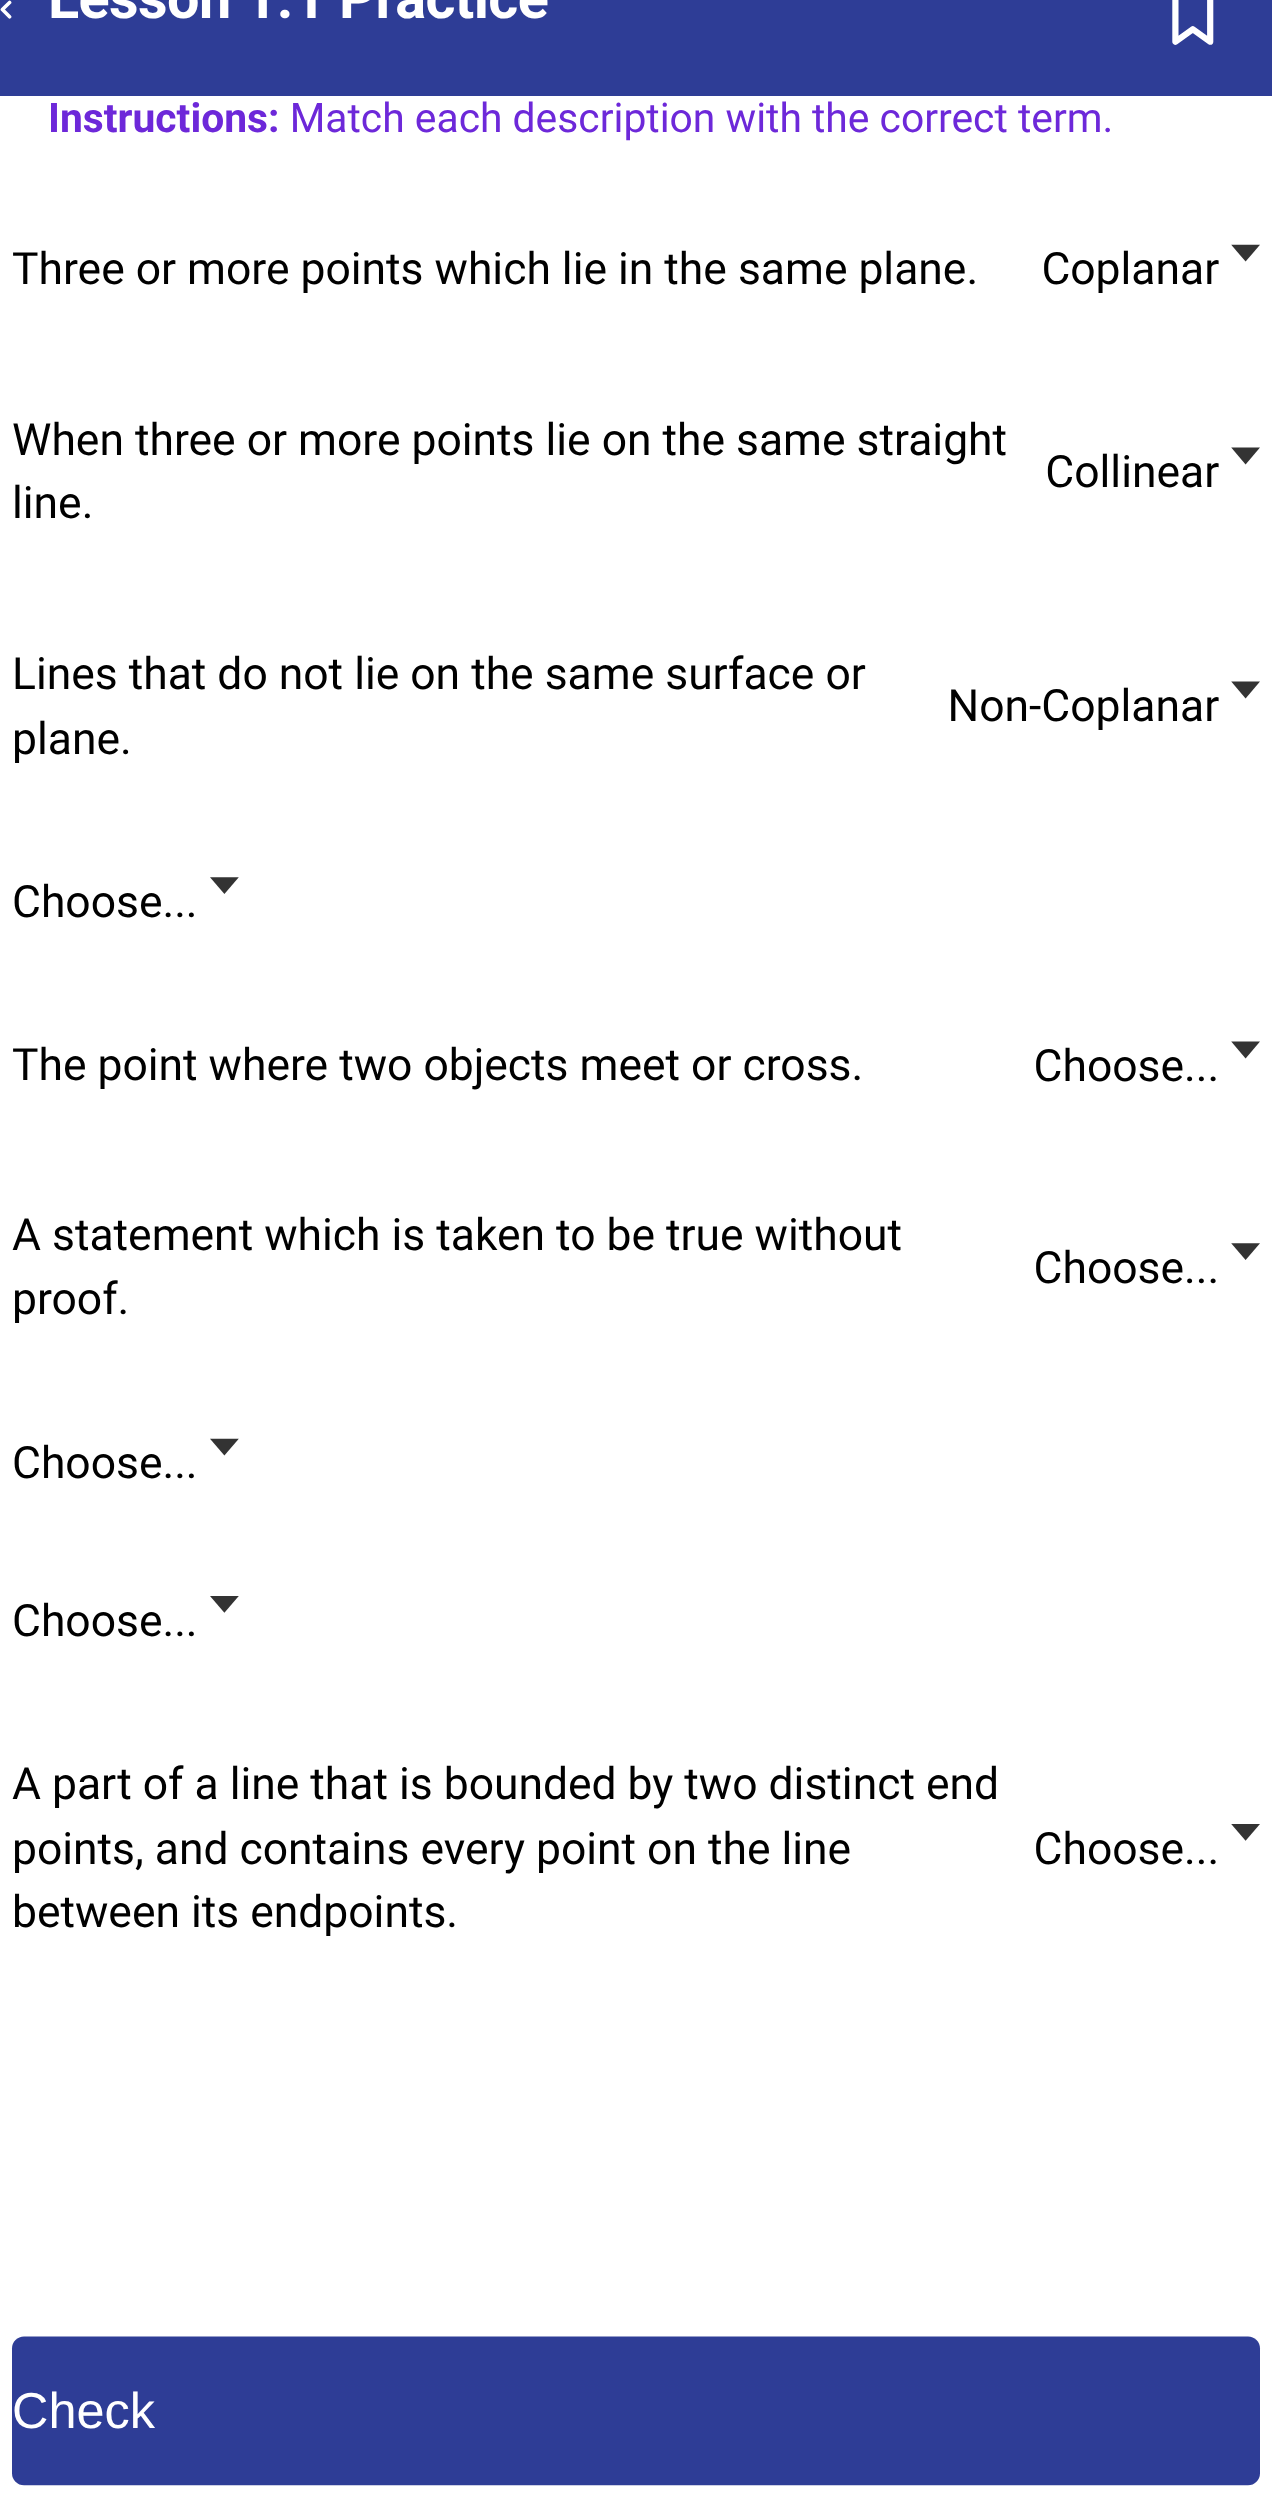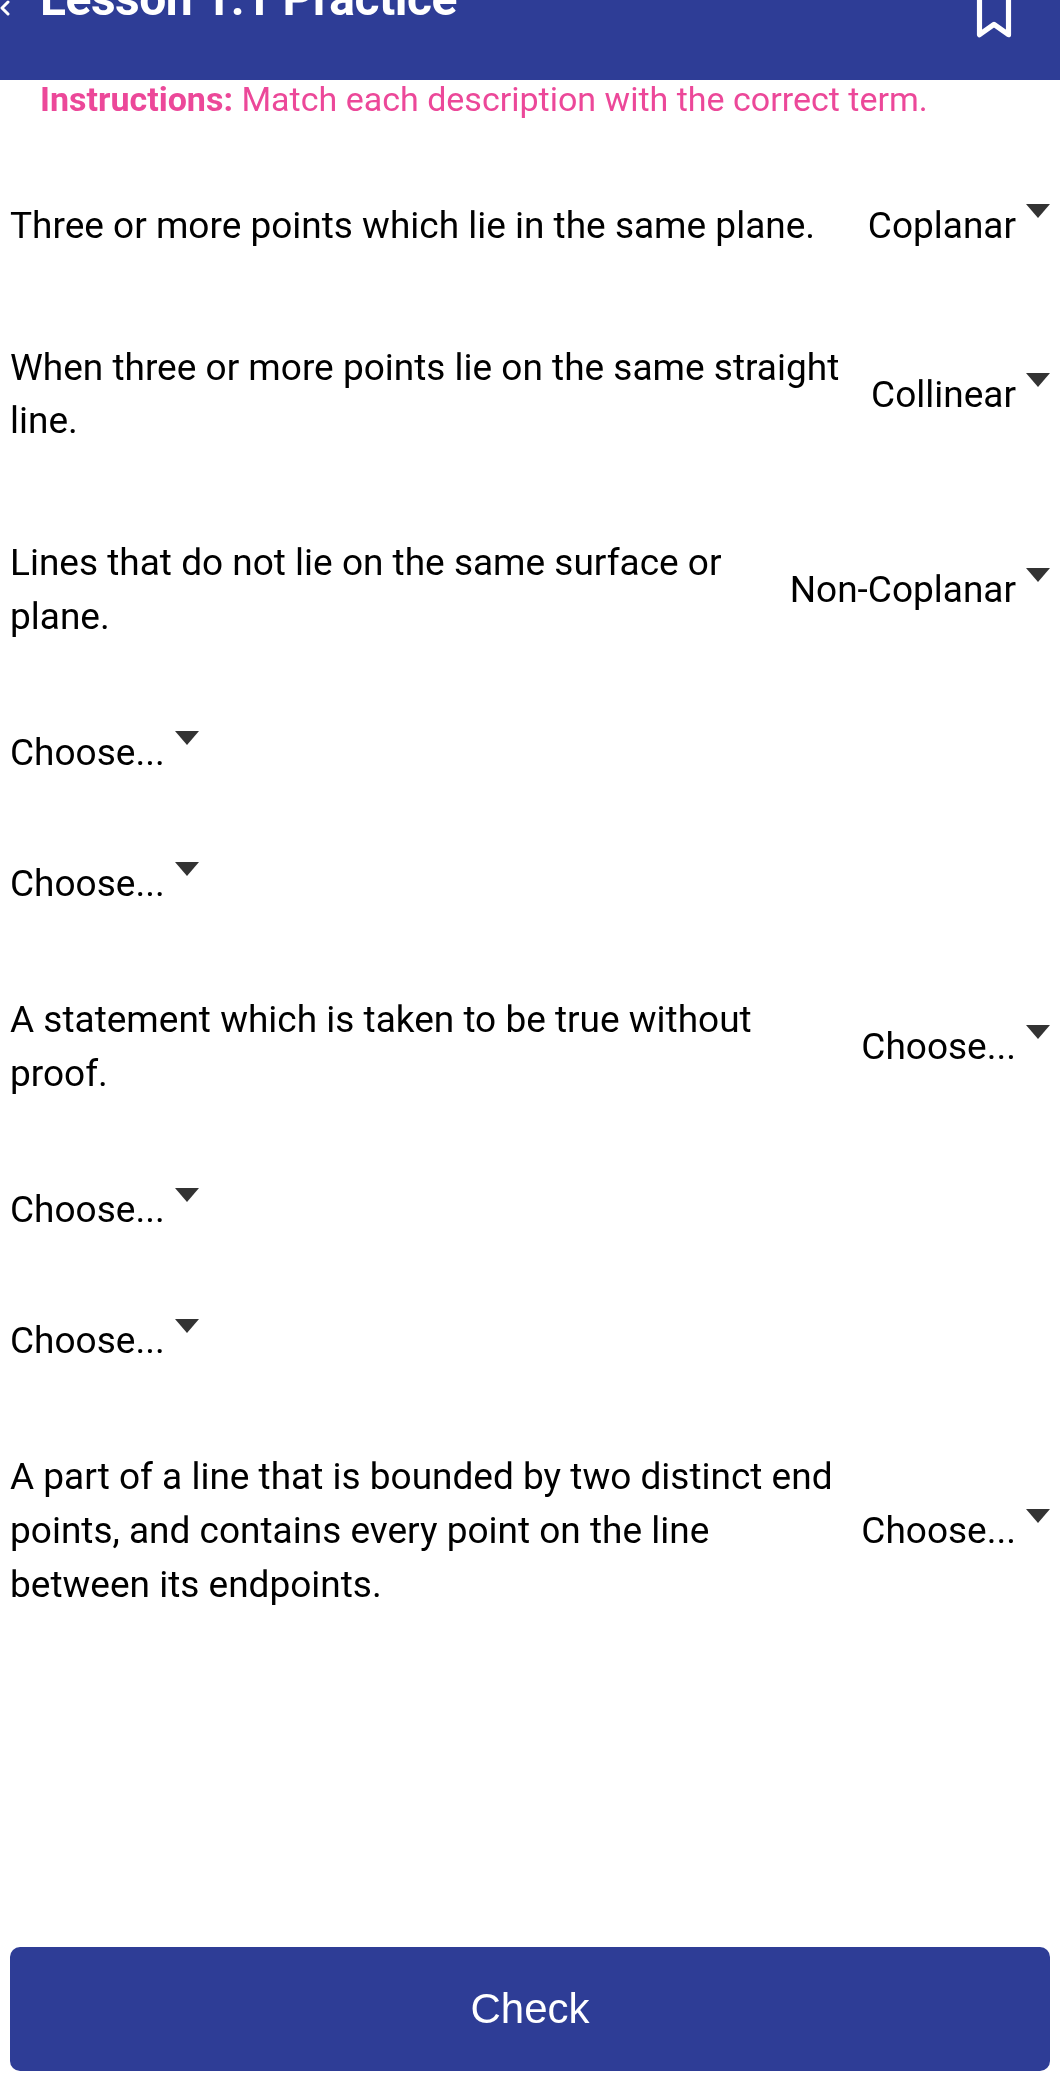--- a/index.html
+++ b/index.html
@@ -59,21 +59,21 @@
       margin-right: 20px;
     }
     .bookmark-icon svg {
       width: 52px;
       height: 58px;
     }
     .instructions {
       padding: 0 40px 30px 40px;
       font-size: 34px;
       line-height: 1.5;
-      color: #ec4899;
+      color: #6d28d9;
       margin-top: -6px;
     }
     .instructions-label {
       font-weight: 700;
     }
     .questions-container {
       padding: 0 10px;
     }
     .question-row {
       display: flex;
@@ -114,21 +114,21 @@
       left: 10px;
       right: 10px;
       background: #2e3d96;
       color: #ffffff;
       border: none;
       border-radius: 10px;
       padding: 38px 0;
       font-size: 42px;
       font-weight: 400;
       cursor: pointer;
-      text-align: center;
+      text-align: left;
     }
   </style>
 </head>
 <body>
 
 <div class="header">
   <div class="header-left">
     <span class="back-icon">
       <svg viewBox="0 0 24 24" fill="none" stroke="#ffffff" stroke-width="3" stroke-linecap="round" stroke-linejoin="round">
         <polyline points="15 18 9 12 15 6"></polyline>
@@ -173,20 +173,21 @@
   </div>
 
   <div class="question-row">
     <div class="dropdown">
       <span class="dropdown-text">Choose...</span>
       <span class="dropdown-icon"></span>
     </div>
   </div>
 
   <div class="question-row">
+    <div class="question-text">The point where two objects meet or cross.</div>
     <div class="dropdown">
       <span class="dropdown-text">Choose...</span>
       <span class="dropdown-icon"></span>
     </div>
   </div>
 
   <div class="question-row">
     <div class="question-text">A statement which is taken to be true without proof.</div>
     <div class="dropdown">
       <span class="dropdown-text">Choose...</span>

